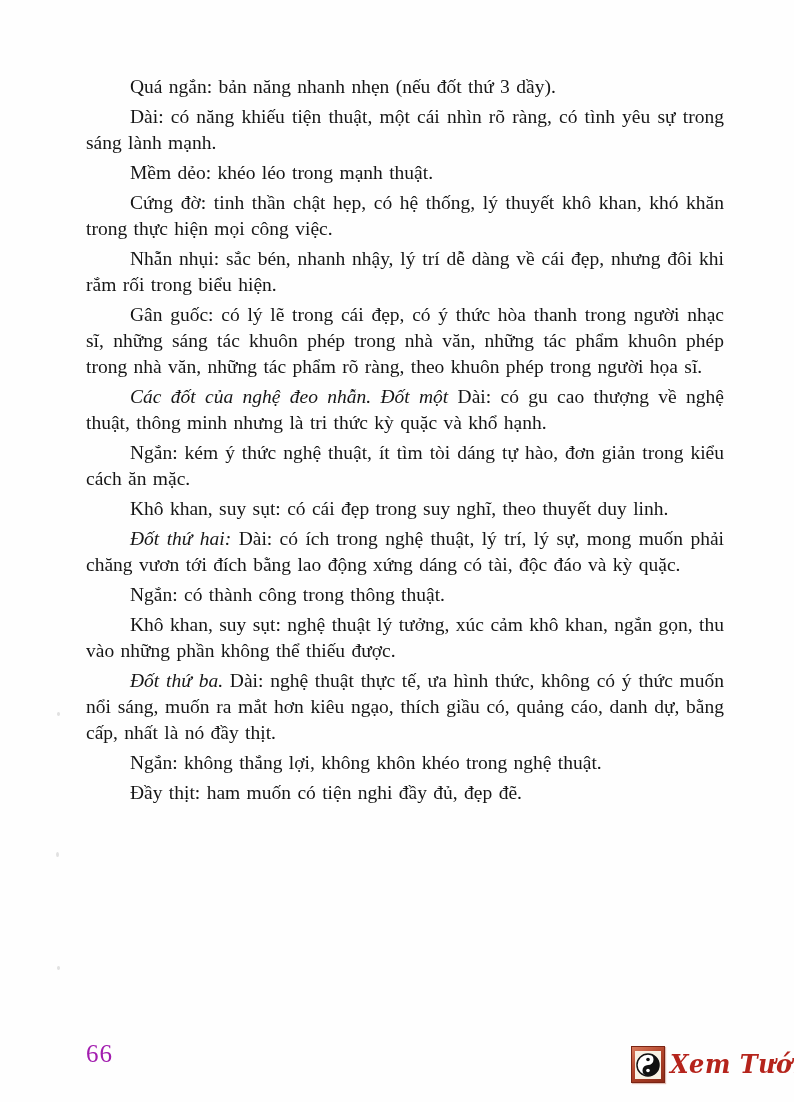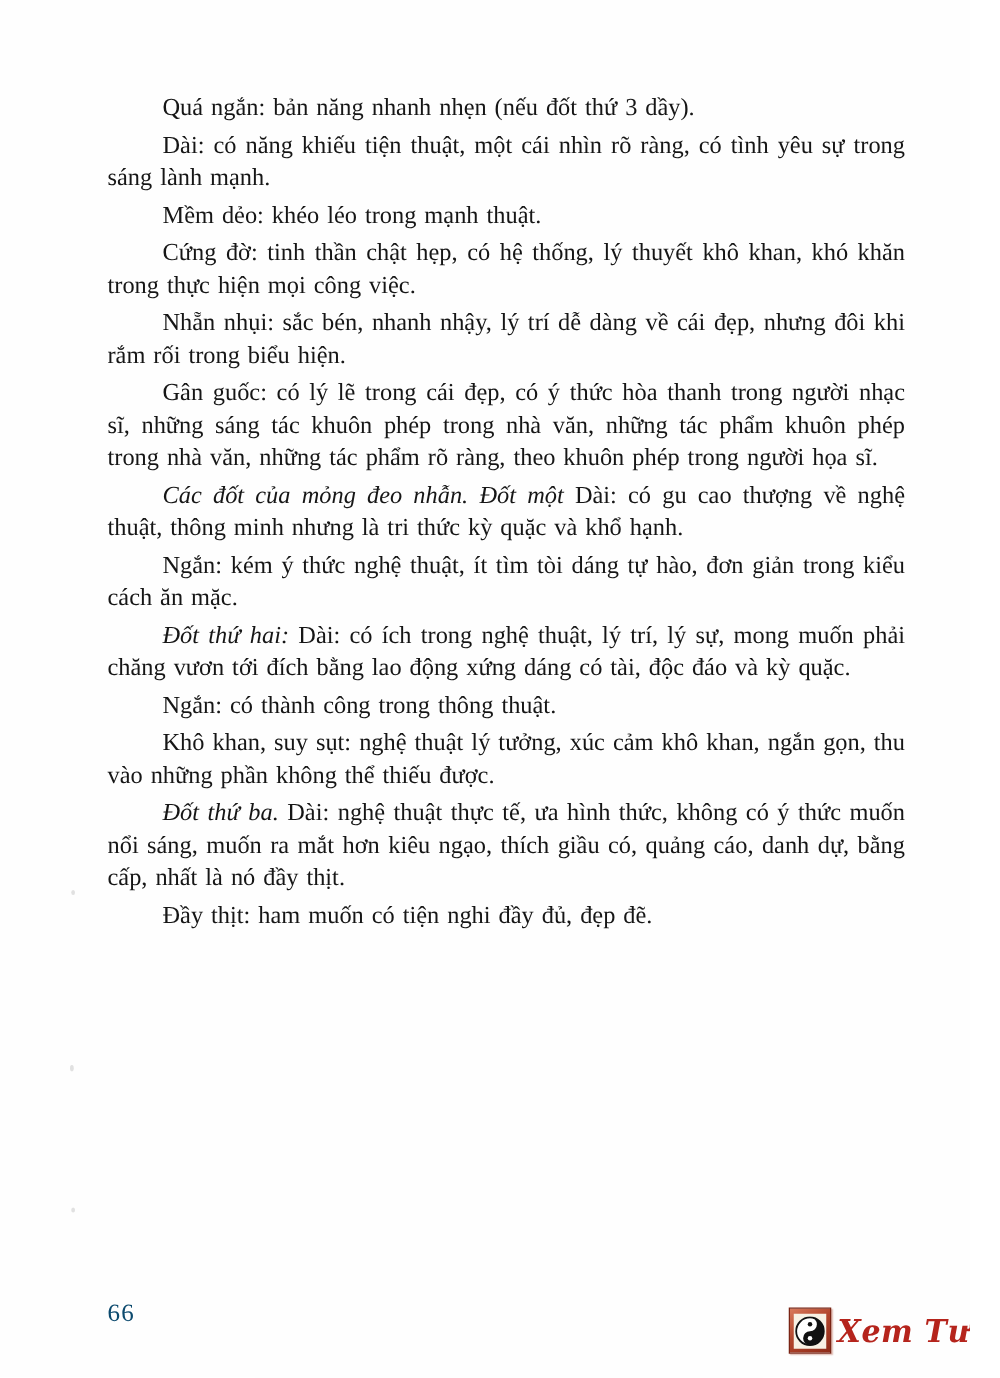--- a/index.html
+++ b/index.html
@@ -9,20 +9,21 @@
     background: #ffffff;
   }
   .page {
     position: relative;
     width: 776px;
     height: 1102px;
     background: #fefefe;
     overflow: hidden;
     font-family: "Liberation Serif", "DejaVu Serif", serif;
     color: #161616;
+    padding-left: 18px;
   }
   .text-block {
     position: absolute;
     top: 74px;
     left: 86px;
     width: 638px;
     font-size: 19.5px;
     line-height: 26px;
     text-align: justify;
     word-spacing: 1.5px;
@@ -31,23 +32,23 @@
     margin: 0 0 4px 0;
     text-indent: 44px;
   }
   .lead {
     font-style: italic;
   }
   .page-number {
     position: absolute;
     left: 86px;
     top: 1040px;
-    font-size: 20px;
+    font-size: 25px;
     letter-spacing: 1px;
-    color: #0c4a6e;
+    color: #a21caf;
   }
   .watermark {
     position: absolute;
     left: 631px;
     top: 1046px;
     display: flex;
     align-items: center;
     gap: 5px;
   }
   .yy-frame {
@@ -94,26 +95,28 @@
 
 <div class="page">
 
   <div class="text-block">
     <p><span class="lead"></span><span>Quá ngắn: bản năng nhanh nhẹn (nếu đốt thứ 3 dầy).</span></p>
     <p><span class="lead"></span><span>Dài: có năng khiếu tiện thuật, một cái nhìn rõ ràng, có tình yêu sự trong sáng lành mạnh.</span></p>
     <p><span class="lead"></span><span>Mềm dẻo: khéo léo trong mạnh thuật.</span></p>
     <p><span class="lead"></span><span>Cứng đờ: tinh thần chật hẹp, có hệ thống, lý thuyết khô khan, khó khăn trong thực hiện mọi công việc.</span></p>
     <p><span class="lead"></span><span>Nhẵn nhụi: sắc bén, nhanh nhậy, lý trí dễ dàng về cái đẹp, nhưng đôi khi rắm rối trong biểu hiện.</span></p>
     <p><span class="lead"></span><span>Gân guốc: có lý lẽ trong cái đẹp, có ý thức hòa thanh trong người nhạc sĩ, những sáng tác khuôn phép trong nhà văn, những tác phẩm khuôn phép trong nhà văn, những tác phẩm rõ ràng, theo khuôn phép trong người họa sĩ.</span></p>
-    <p><span class="lead">Các đốt của mỏng đeo nhẫn. Đốt một </span><span>Dài: có gu cao thượng về nghệ thuật, thông minh nhưng là tri thức kỳ quặc và khổ hạnh.</span></p>
+    <p><span class="lead">Các đốt của nghệ đeo nhẫn. Đốt một </span><span>Dài: có gu cao thượng về nghệ thuật, thông minh nhưng là tri thức kỳ quặc và khổ hạnh.</span></p>
     <p><span class="lead"></span><span>Ngắn: kém ý thức nghệ thuật, ít tìm tòi dáng tự hào, đơn giản trong kiểu cách ăn mặc.</span></p>
+    <p><span class="lead"></span><span>Khô khan, suy sụt: có cái đẹp trong suy nghĩ, theo thuyết duy linh.</span></p>
     <p><span class="lead">Đốt thứ hai: </span><span>Dài: có ích trong nghệ thuật, lý trí, lý sự, mong muốn phải chăng vươn tới đích bằng lao động xứng dáng có tài, độc đáo và kỳ quặc.</span></p>
     <p><span class="lead"></span><span>Ngắn: có thành công trong thông thuật.</span></p>
     <p><span class="lead"></span><span>Khô khan, suy sụt: nghệ thuật lý tưởng, xúc cảm khô khan, ngắn gọn, thu vào những phần không thể thiếu được.</span></p>
     <p><span class="lead">Đốt thứ ba. </span><span>Dài: nghệ thuật thực tế, ưa hình thức, không có ý thức muốn nổi sáng, muốn ra mắt hơn kiêu ngạo, thích giầu có, quảng cáo, danh dự, bằng cấp, nhất là nó đầy thịt.</span></p>
+    <p><span class="lead"></span><span>Ngắn: không thắng lợi, không khôn khéo trong nghệ thuật.</span></p>
     <p><span class="lead"></span><span>Đầy thịt: ham muốn có tiện nghi đầy đủ, đẹp đẽ.</span></p>
   </div>
 
   <div class="page-number">66</div>
 
   <div class="watermark">
     <div class="yy-frame">
       <div class="yy-inner">
         <svg width="24" height="24" viewBox="0 0 100 100" aria-hidden="true">
           <circle cx="50" cy="50" r="46" fill="#ffffff" stroke="#111111" stroke-width="6"></circle>

